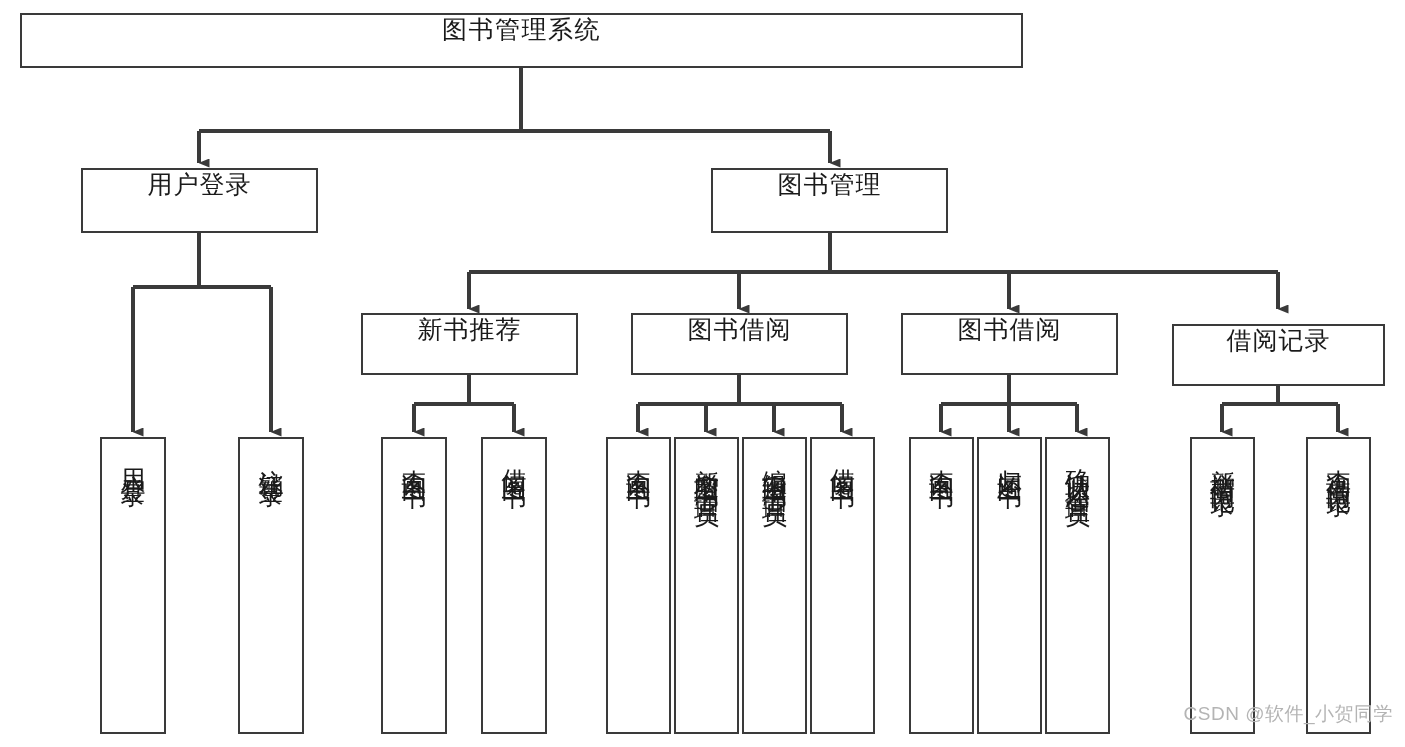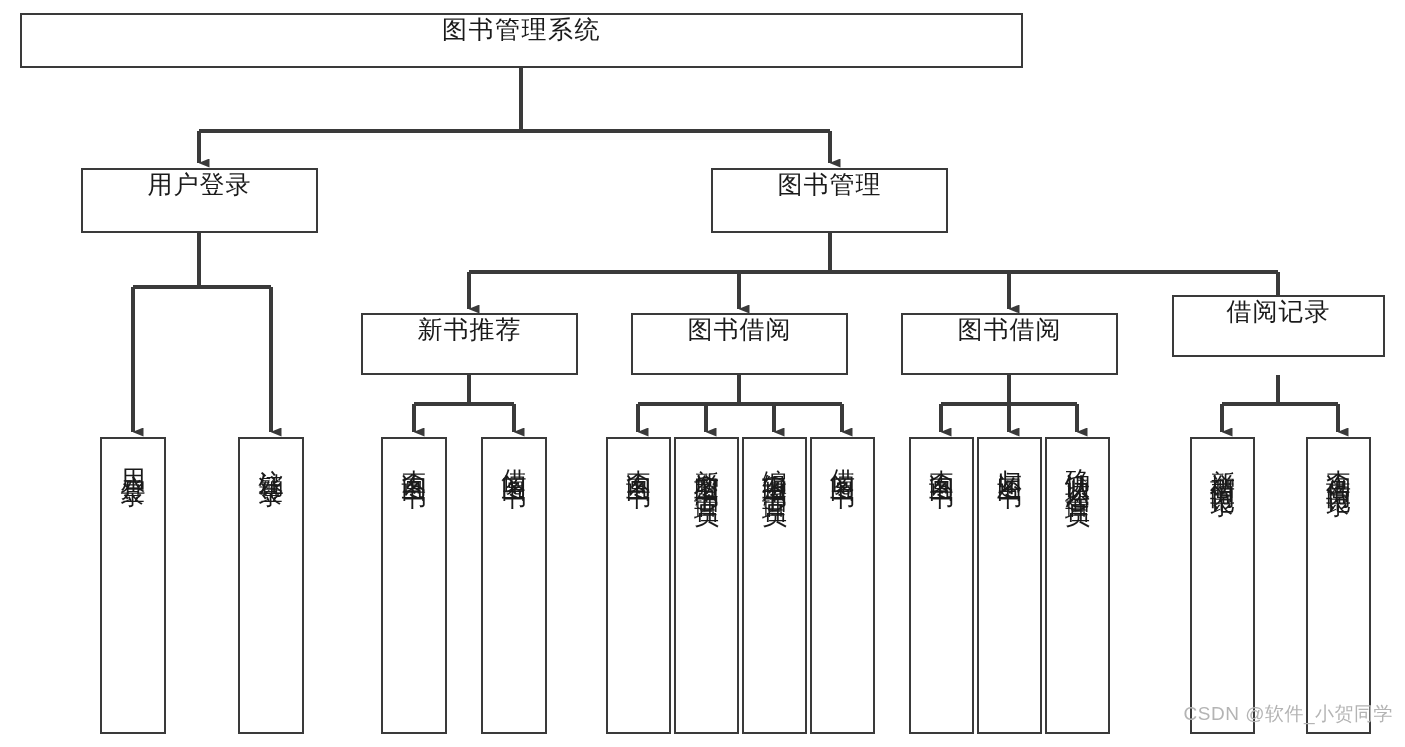--- a/index.html
+++ b/index.html
@@ -147,21 +147,21 @@
   </div>
 
   <div class="node horizontal" style="left:631px; top:313px; width:217px; height:62px;">
     <span class="node-label">图书借阅</span>
   </div>
 
   <div class="node horizontal" style="left:901px; top:313px; width:217px; height:62px;">
     <span class="node-label">图书借阅</span>
   </div>
 
-  <div class="node horizontal" style="left:1172px; top:295px; width:213px; height:62px;">
+  <div class="node horizontal" style="left:1172px; top:324px; width:213px; height:62px;">
     <span class="node-label">借阅记录</span>
   </div>
 
   <div class="node vertical" style="left:100px; top:437px; width:66px; height:297px;">
     <span class="node-label">用户登录</span>
   </div>
 
   <div class="node vertical" style="left:238px; top:437px; width:66px; height:297px;">
     <span class="node-label">注销登录</span>
   </div>

